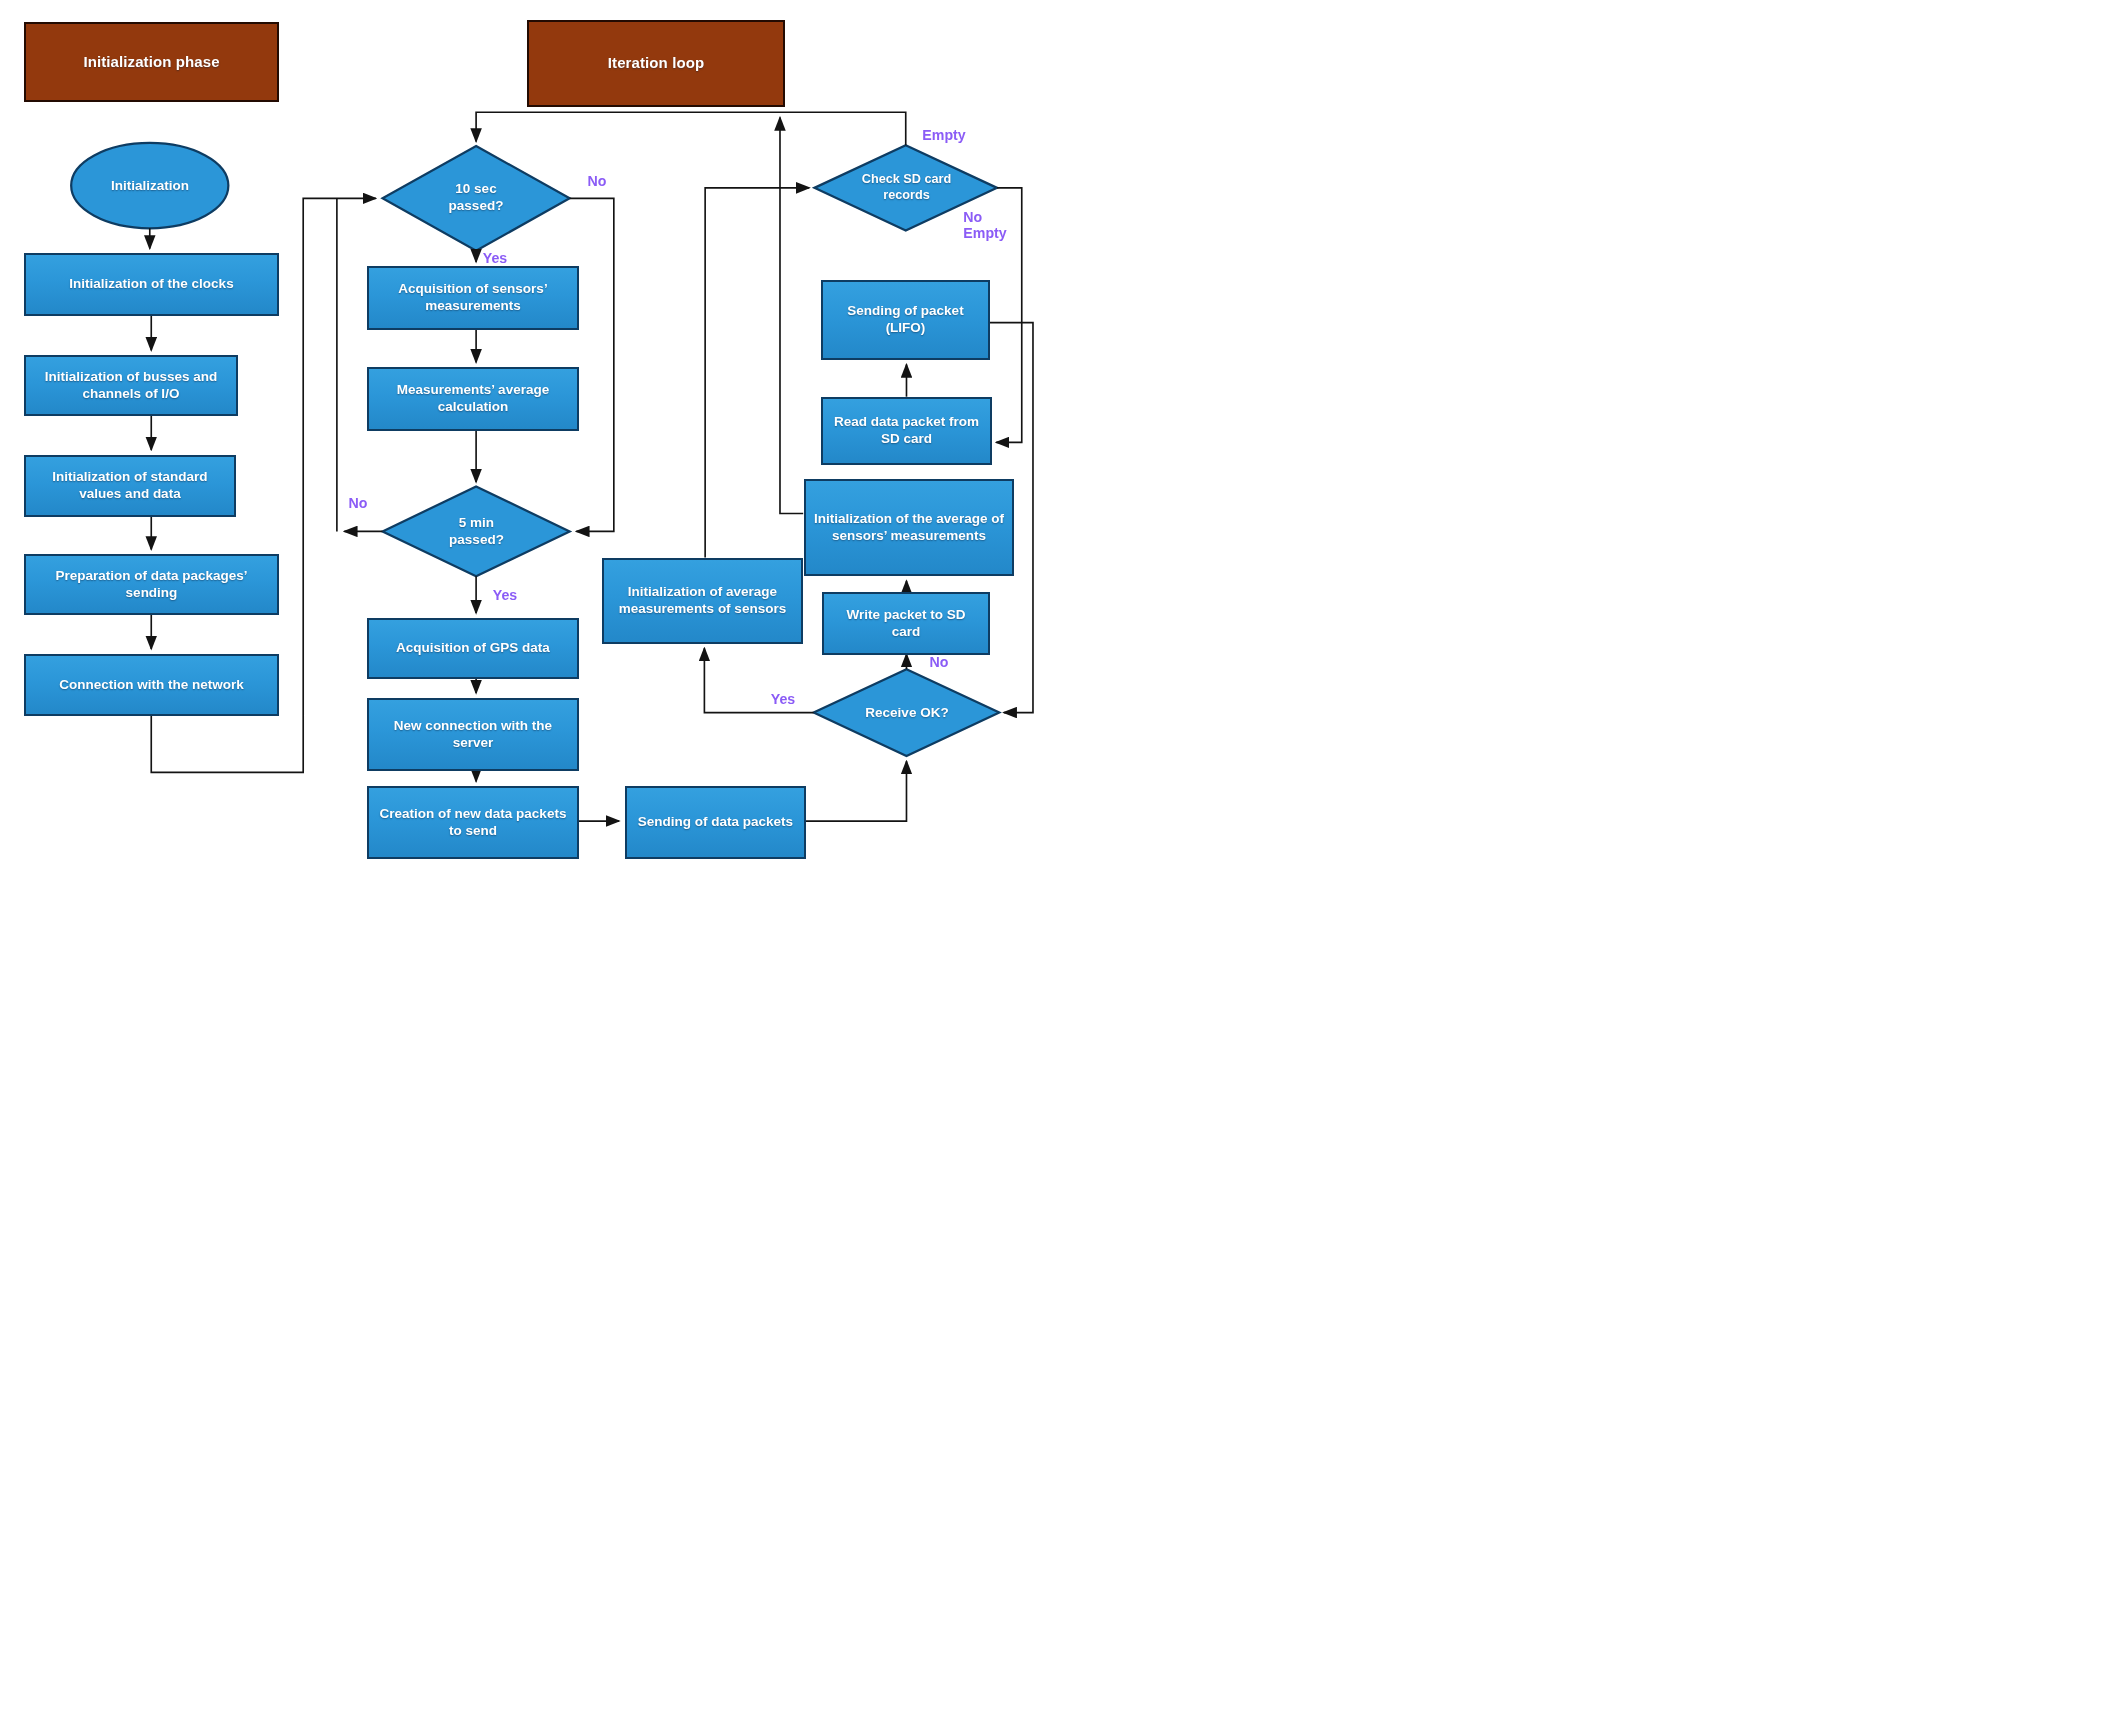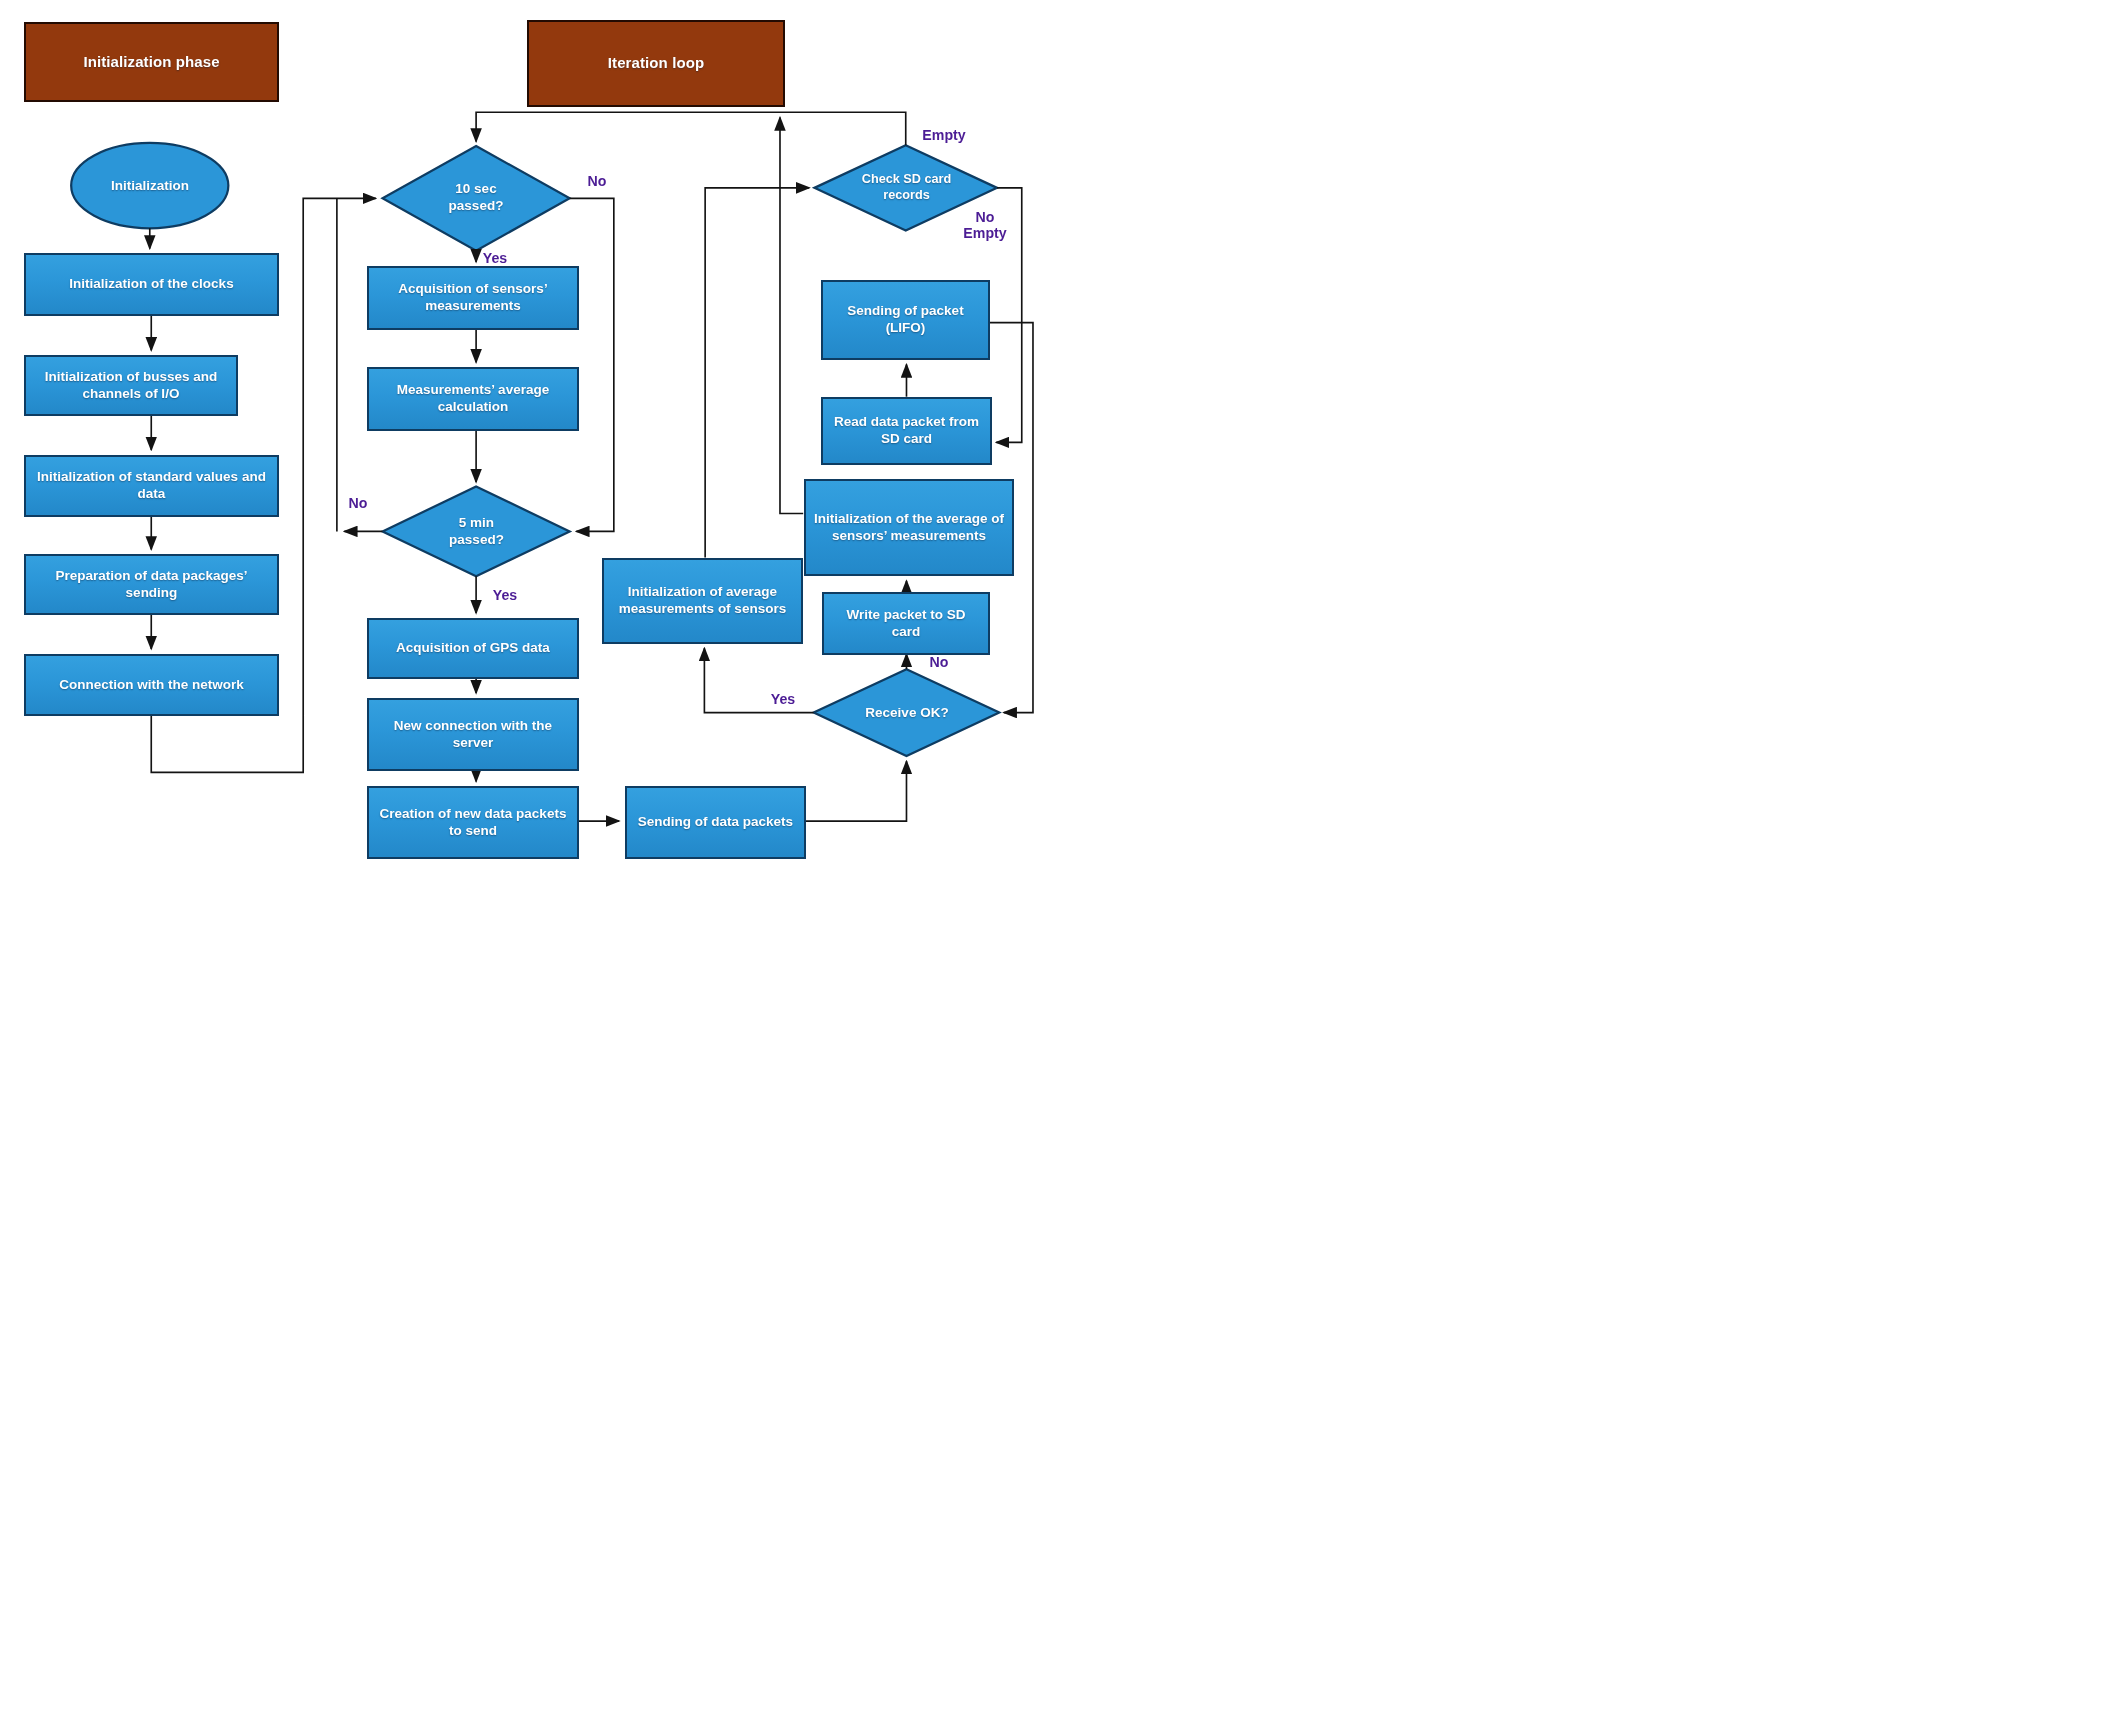--- a/index.html
+++ b/index.html
@@ -31,21 +31,21 @@
     font-size:13.5px;padding:1.5px 7.5px;
   }
   .overlay{background:transparent;border:none;font-size:13.5px;}
   .hdr{
     background:var(--header-fill);
     border:2.2px solid var(--header-border);
     font-size:15px;letter-spacing:0.1px;
   }
   .elabel{
     position:absolute;transform:translate(-50%,-50%);
-    color:#4c1d95;font-size:14.2px;font-weight:700;text-align:center;
+    color:#8b5cf6;font-size:14.2px;font-weight:700;text-align:left;
     white-space:pre-line;line-height:1.15;text-shadow:none;
   }
   .small{font-size:12.7px;}
 </style>
 </head>
 <body>
 
 <div id="stage">
 
   <svg id="wires" viewBox="0 0 1408 1157" xmlns="http://www.w3.org/2000/svg">
@@ -88,21 +88,21 @@
     <path class="wire" d="M1211,790 L1211,776" marker-end="url(#arrowhead)"></path>
     <path class="wire" d="M1073,686 L1042,686 L1042,157" marker-end="url(#arrowhead)"></path>
   </svg>
 
   <div class="hdr" style="left:24px;top:22px;width:255px;height:80px;">Initialization phase</div>
   <div class="hdr" style="left:527px;top:20px;width:258px;height:87px;">Iteration loop</div>
 
   <div class="overlay" style="left:79px;top:159px;width:142px;height:54px;">Initialization</div>
   <div class="node" style="left:24px;top:253px;width:255px;height:63px;">Initialization of the clocks</div>
   <div class="node" style="left:24px;top:355px;width:214px;height:61px;">Initialization of busses and channels of I/O</div>
-  <div class="node" style="left:24px;top:455px;width:255px;height:62px;">Initialization of standard values and data</div>
+  <div class="node" style="left:24px;top:455px;width:212px;height:62px;">Initialization of standard values and data</div>
   <div class="node" style="left:24px;top:554px;width:255px;height:61px;">Preparation of data packages’ sending</div>
   <div class="node" style="left:24px;top:654px;width:255px;height:62px;">Connection with the network</div>
 
   <div class="overlay" style="left:431px;top:168px;width:90px;height:60px;">10 sec passed?</div>
   <div class="node" style="left:367px;top:266px;width:212px;height:64px;">Acquisition of sensors’ measurements</div>
   <div class="node" style="left:367px;top:367px;width:212px;height:64px;">Measurements’ average calculation</div>
   <div class="overlay" style="left:433px;top:502px;width:87px;height:60px;">5 min passed?</div>
   <div class="node" style="left:367px;top:618px;width:212px;height:61px;">Acquisition of GPS data</div>
   <div class="node" style="left:367px;top:786px;width:212px;height:73px;">Creation of new data packets to send</div>
   <div class="node" style="left:367px;top:698px;width:212px;height:73px;">New connection with the server</div>

